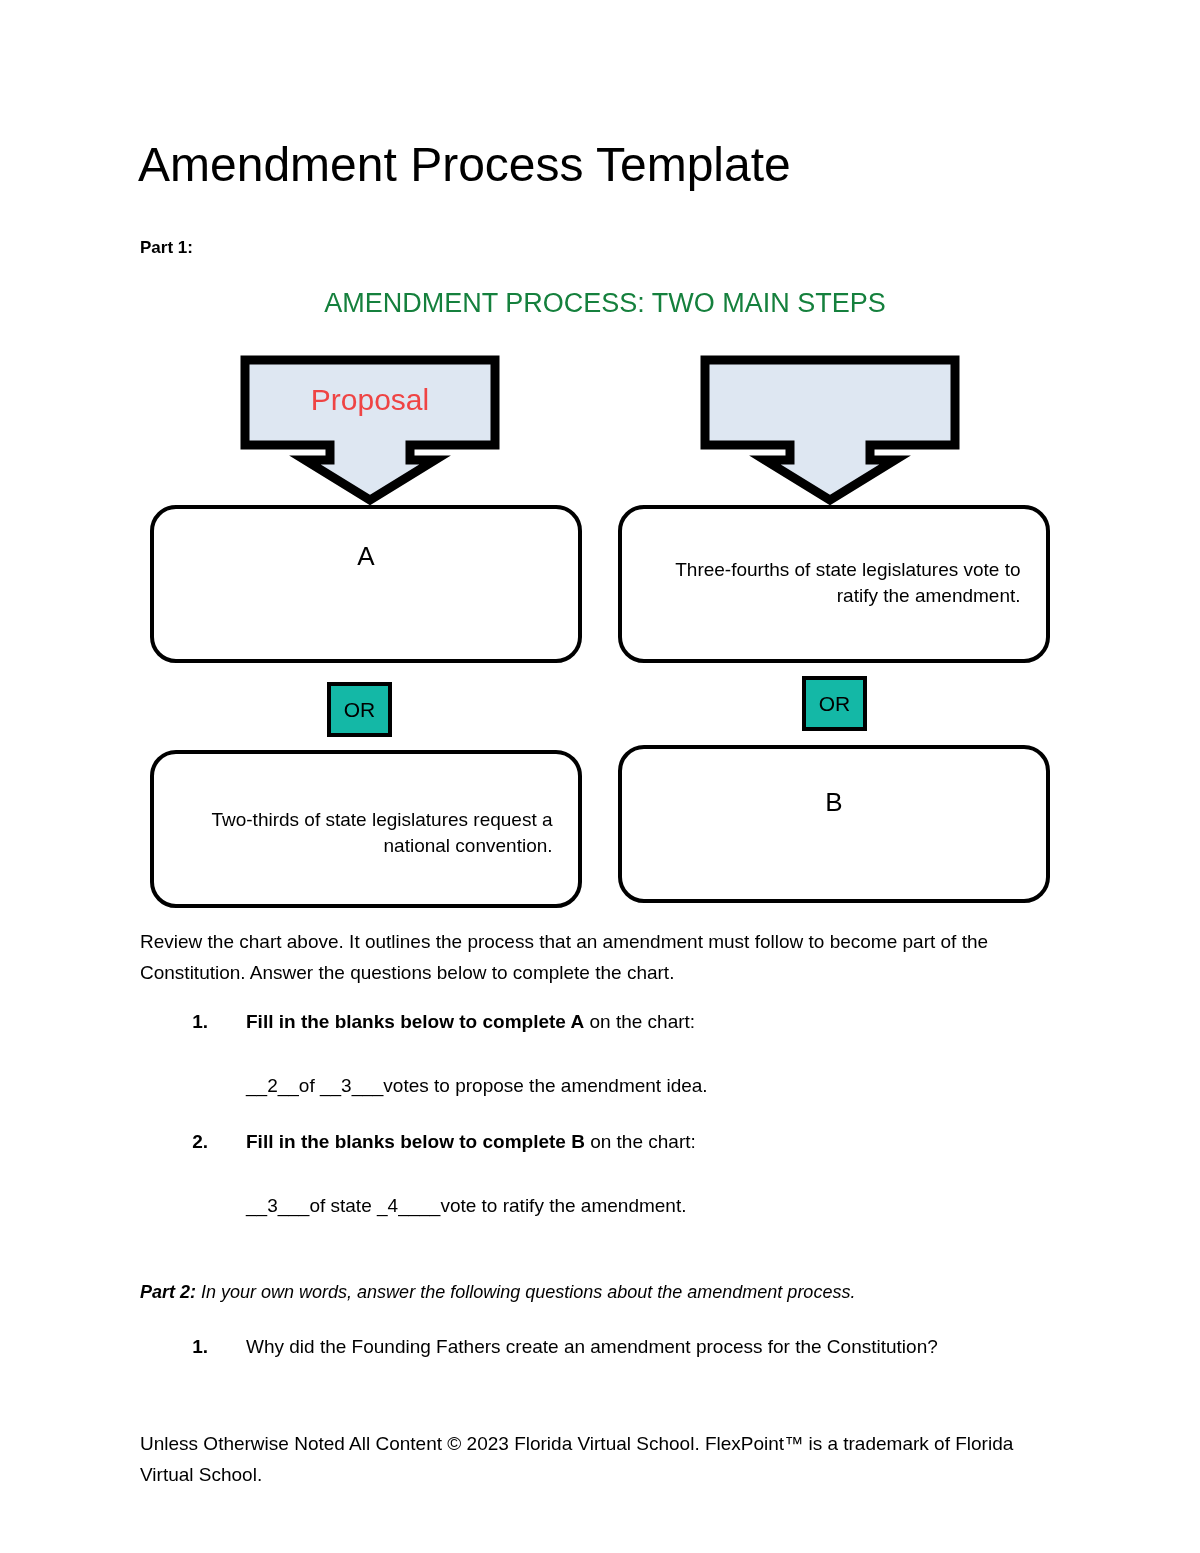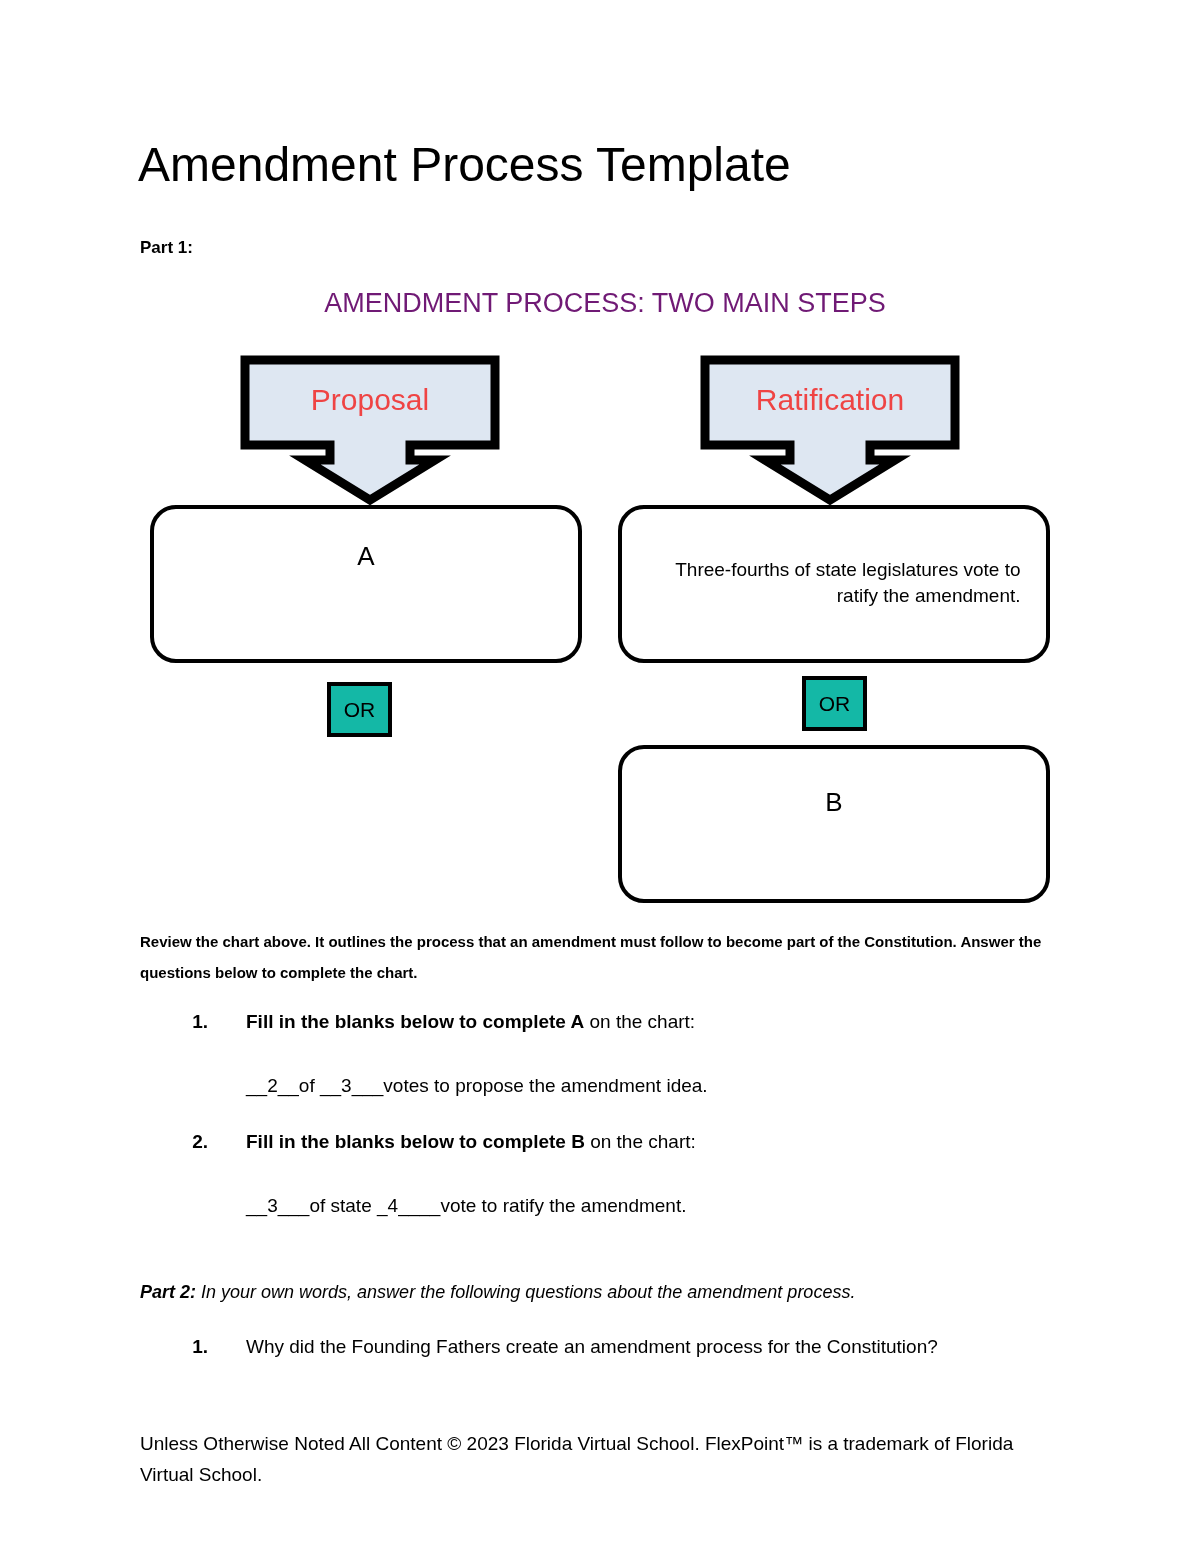--- a/index.html
+++ b/index.html
@@ -47,21 +47,21 @@
 
   
   .chart-heading {
     position: absolute;
     left: 140px;
     top: 286px;
     width: 930px;
     text-align: center;
     font-size: 27px;
     line-height: 34px;
-    color: #701a75;
+    color: #15803d;
     white-space: nowrap;
   }
 
   
   .flow {
     position: absolute;
     left: 0;
     top: 0;
     width: 1200px;
     height: 1553px;
@@ -117,23 +117,22 @@
     display: flex;
     align-items: center;
     justify-content: center;
     font-size: 21px;
     line-height: 24px;
   }
 
   
   .body-para {
     position: absolute;
-    font-size: 15px;
+    font-size: 19px;
     line-height: 31px;
-    font-weight: bold;
   }
 
   .list-item {
     position: absolute;
     font-size: 19px;
     line-height: 28px;
   }
   .list-item .num {
     position: absolute;
     left: 0;
@@ -187,39 +186,41 @@
       <svg width="260" height="150" viewBox="0 0 260 150">
         <path d="M 5 5 L 255 5 L 255 90 L 170 90 L 170 105 L 195 105 L 130 145 L 65 105 L 90 105 L 90 90 L 5 90 Z" fill="#dee7f2" stroke="#000000" stroke-width="9" stroke-linejoin="miter"></path>
       </svg>
       <div class="label" style="top:28px;">Proposal</div>
     </div>
 
     <div class="arrow-shape" style="left:700px; top:355px; width:260px; height:150px;">
       <svg width="260" height="150" viewBox="0 0 260 150">
         <path d="M 5 5 L 255 5 L 255 90 L 170 90 L 170 105 L 195 105 L 130 145 L 65 105 L 90 105 L 90 90 L 5 90 Z" fill="#dee7f2" stroke="#000000" stroke-width="9" stroke-linejoin="miter"></path>
       </svg>
-      <div class="label" style="top:28px;">Ratification</div>
     </div>
 
     <div class="rrect" style="left:150px; top:505px; width:432px; height:158px;">
       <div class="rr-letter" style="top:32px;">A</div>
     </div>
 
     <div class="rrect" style="left:618px; top:505px; width:432px; height:158px;">
       <div class="rr-text" style="top:48px;">Three-fourths of state legislatures vote to ratify the amendment.</div>
     </div>
 
     <div class="orbox" style="left:327px; top:682px; width:65px; height:55px;">
       <span>OR</span>
     </div>
 
     <div class="orbox" style="left:802px; top:676px; width:65px; height:55px;">
       <span>OR</span>
     </div>
 
+    <div class="rrect" style="left:150px; top:750px; width:432px; height:158px;">
+      <div class="rr-text" style="top:53px;">Two-thirds of state legislatures request a national convention.</div>
+    </div>
 
     <div class="rrect" style="left:618px; top:745px; width:432px; height:158px;">
       <div class="rr-letter" style="top:38px;">B</div>
     </div>
 
   </div>
 
   <div class="body-para" style="left:140px; top:926px; width:928px;">Review the chart above. It outlines the process that an amendment must follow to become part of the Constitution.  Answer the questions below to complete the chart.</div>
 
   <div class="list-item" style="left:178px; top:1008px; width:860px;">

